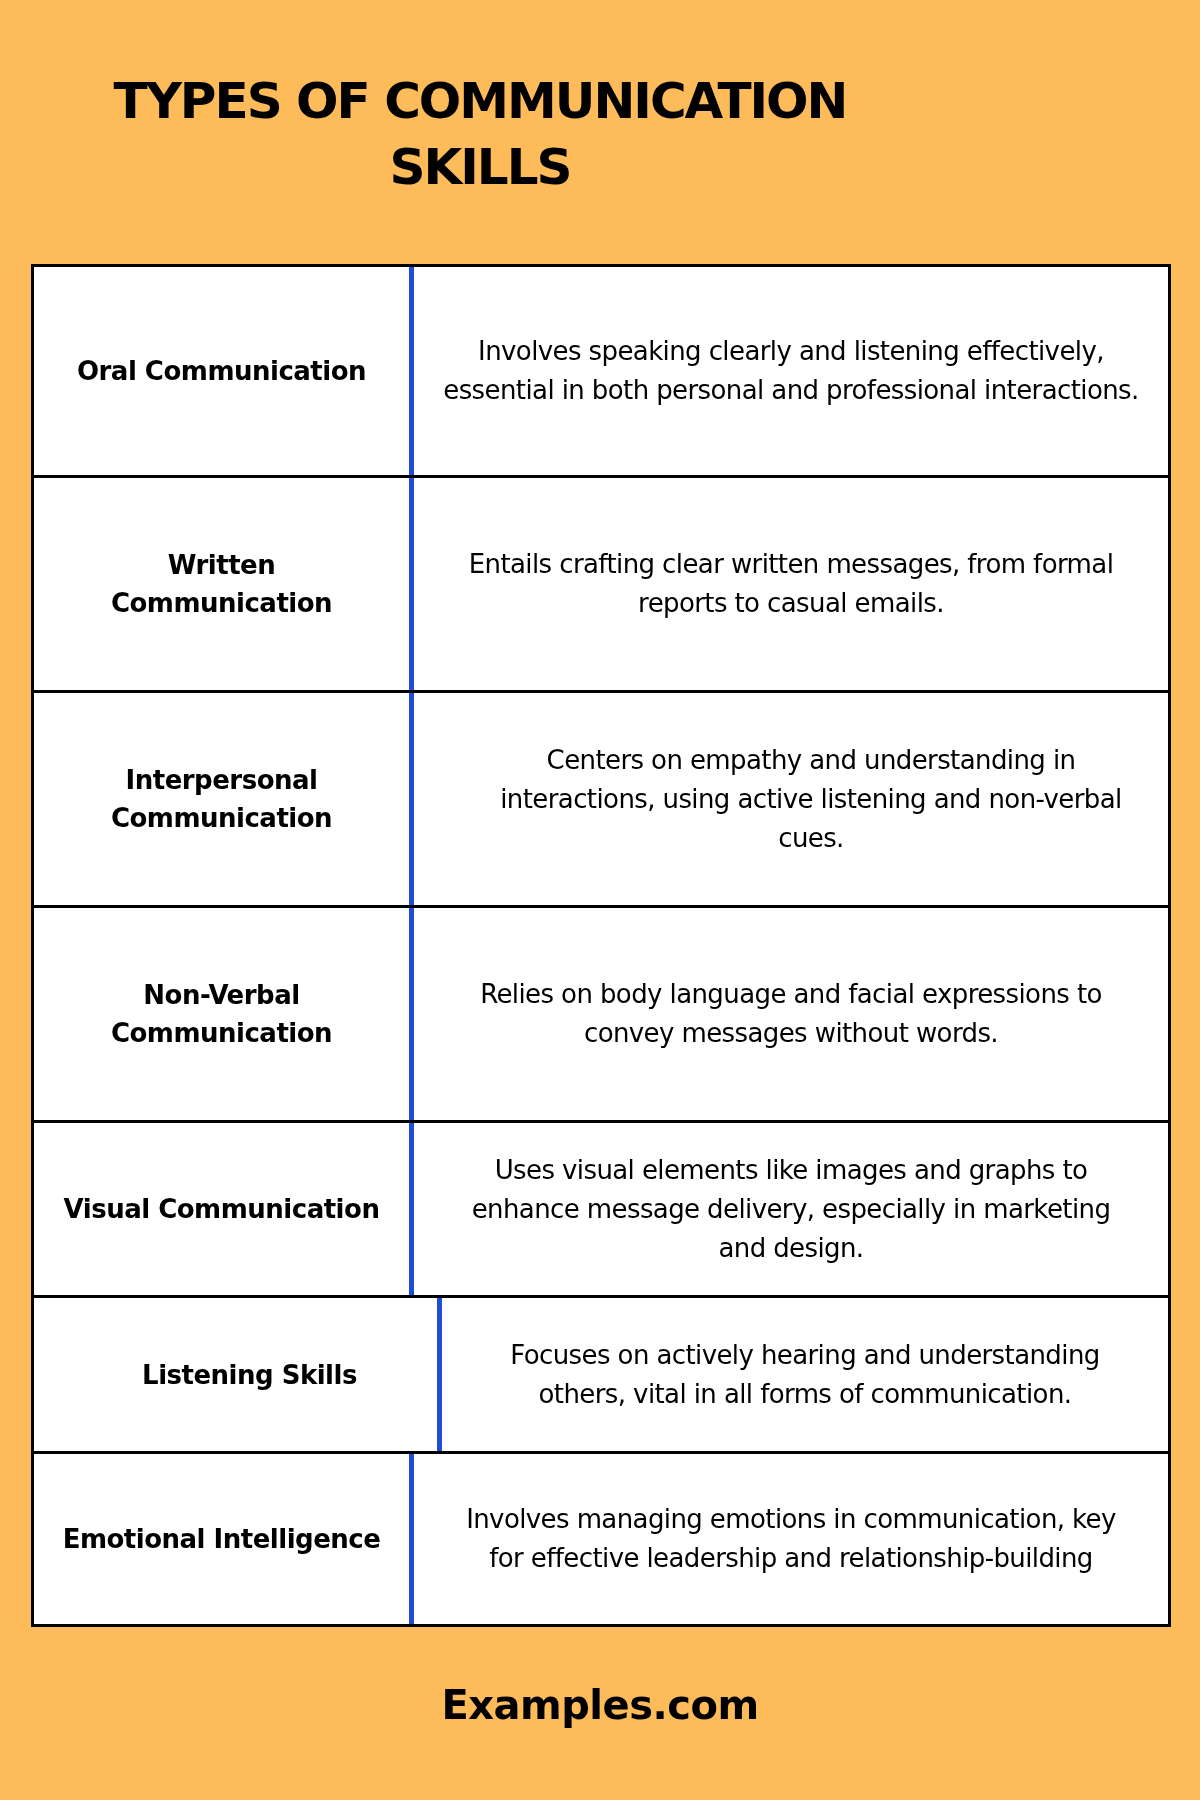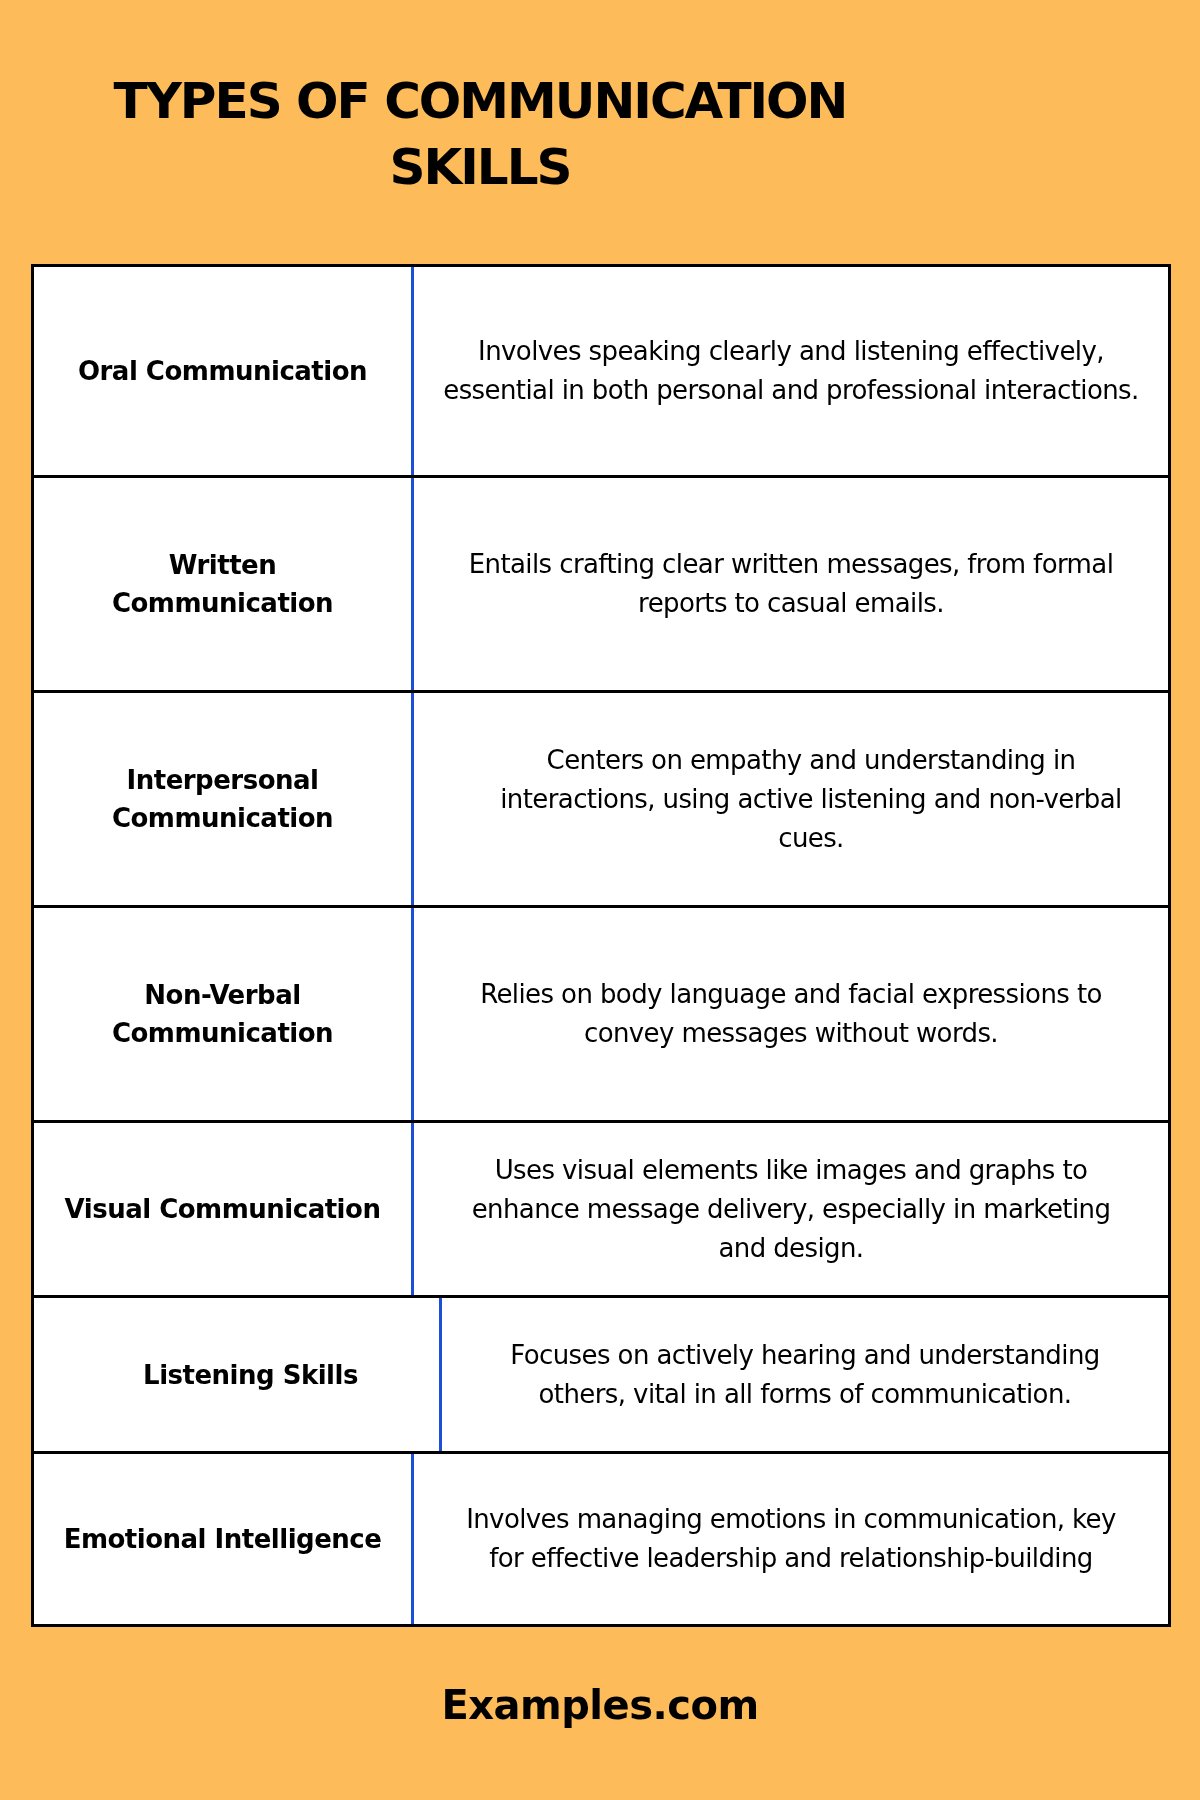--- a/index.html
+++ b/index.html
@@ -39,21 +39,21 @@
       background: #fff;
     }
     .row {
       display: flex;
       border-top: 3px solid #000;
       box-sizing: border-box;
     }
     .row:first-child { border-top: none; }
     .cell-name {
       width: 380px;
-      border-right: 3px solid #1d4ed8;
+      border-right: 5px solid #1d4ed8;
       display: flex;
       align-items: center;
       justify-content: center;
       text-align: center;
       font-family: "DejaVu Sans", sans-serif;
       font-weight: bold;
       font-size: 26px;
       line-height: 38px;
       padding: 0 22px;
       box-sizing: border-box;

